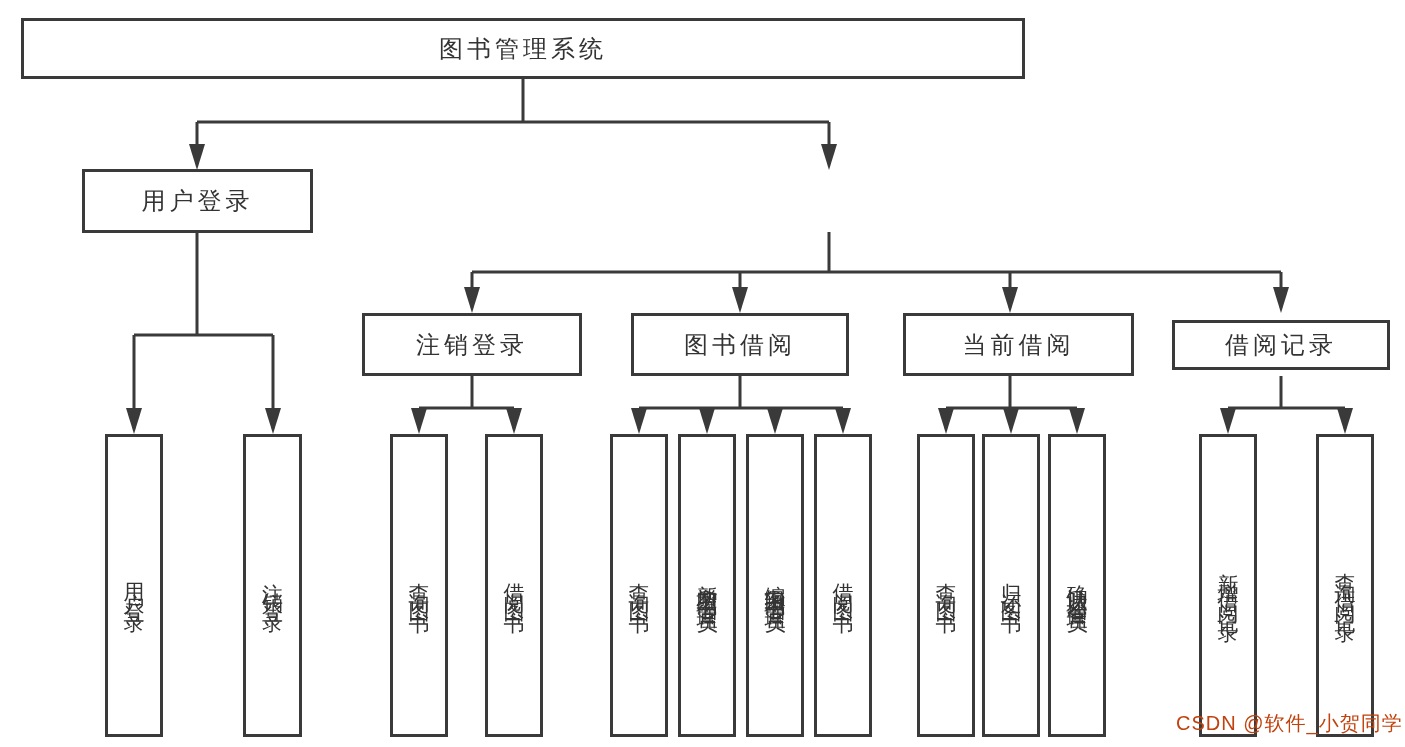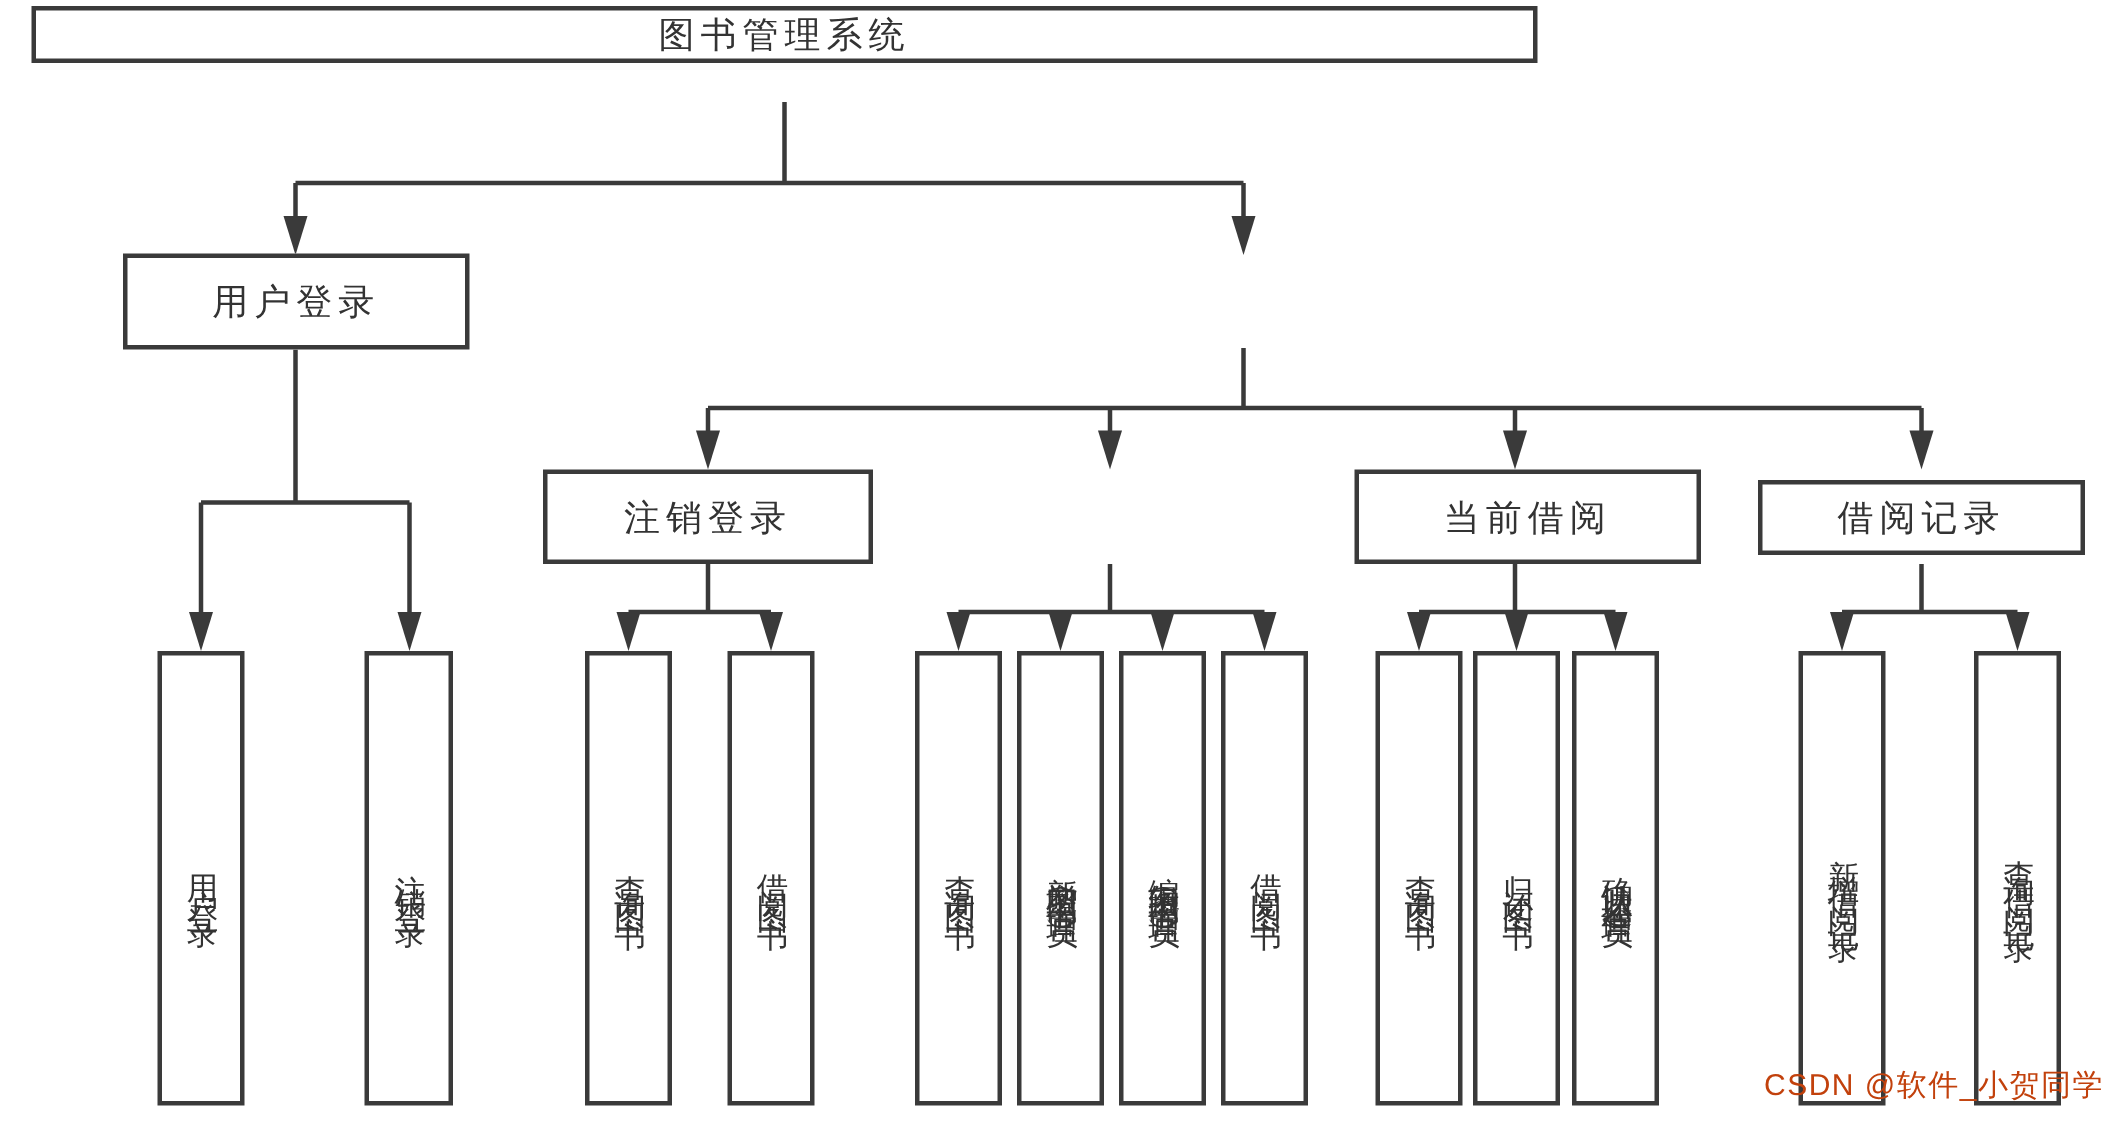--- a/index.html
+++ b/index.html
@@ -105,30 +105,33 @@
     <path class="ln" d="M1010 376 L1010 408 M946 408 L1077 408 M946 408 L946 412 M1011 408 L1011 412 M1077 408 L1077 412"></path>
     <polygon class="ah" points="938,408 954,408 946,434"></polygon>
     <polygon class="ah" points="1003,408 1019,408 1011,434"></polygon>
     <polygon class="ah" points="1069,408 1085,408 1077,434"></polygon>
 
     <path class="ln" d="M1281 376 L1281 408 M1228 408 L1345 408 M1228 408 L1228 412 M1345 408 L1345 412"></path>
     <polygon class="ah" points="1220,408 1236,408 1228,434"></polygon>
     <polygon class="ah" points="1337,408 1353,408 1345,434"></polygon>
   </svg>
 
-  <div class="node root" style="left:21px; top:4px; width:1004px; height:38px;">
+  <div class="node root" style="left:21px; top:18px; width:1004px; height:61px;">
     <span class="hlabel">图书管理系统</span>
   </div>
 
   <div class="node" style="left:82px; top:169px; width:231px; height:64px;">
     <span class="hlabel">用户登录</span>
   </div>
 
   <div class="node" style="left:362px; top:313px; width:220px; height:63px;">
     <span class="hlabel">注销登录</span>
+  </div>
+  <div class="node" style="left:631px; top:313px; width:218px; height:63px;">
+    <span class="hlabel">图书借阅</span>
   </div>
   <div class="node" style="left:903px; top:313px; width:231px; height:63px;">
     <span class="hlabel">当前借阅</span>
   </div>
   <div class="node" style="left:1172px; top:320px; width:218px; height:50px;">
     <span class="hlabel">借阅记录</span>
   </div>
 
   <div class="node leaf" style="left:105px; top:434px; width:58px; height:303px;">
     <span class="vtext">用户登录</span>

